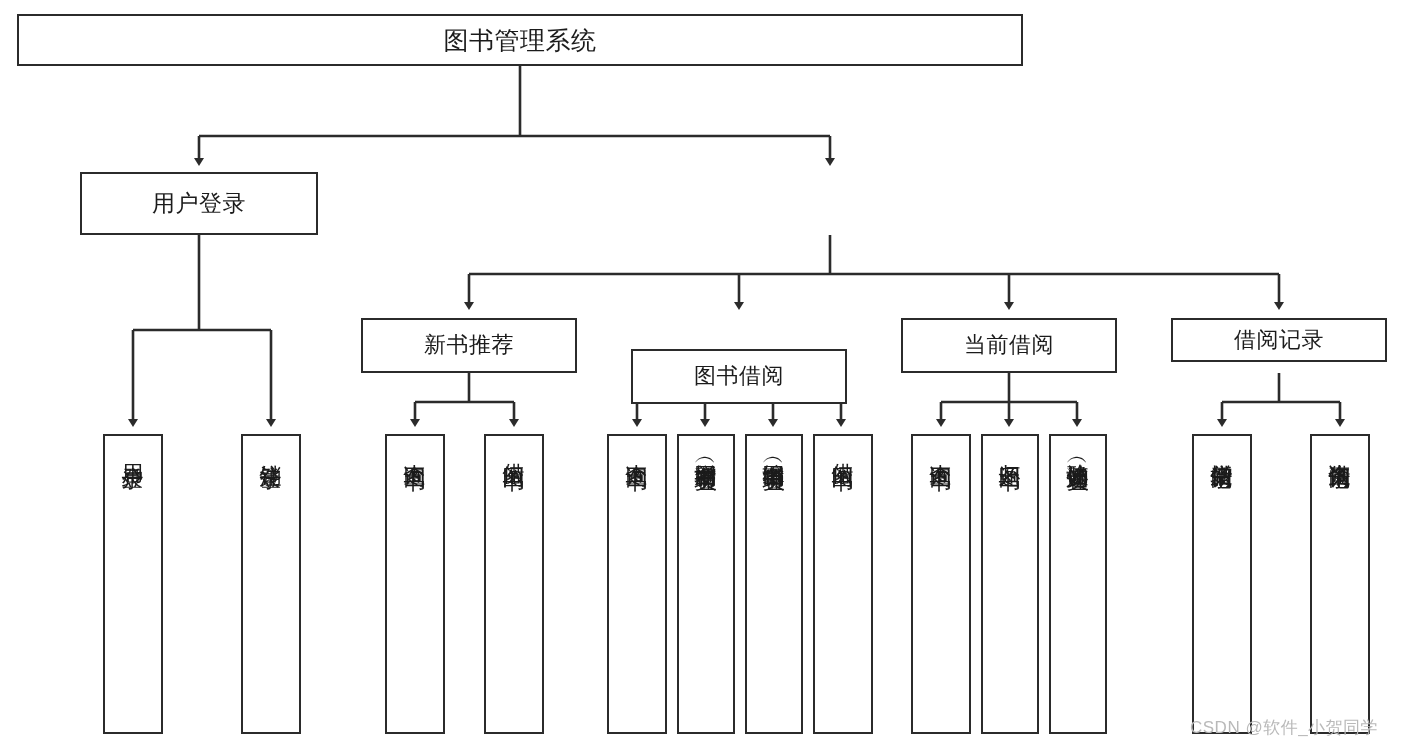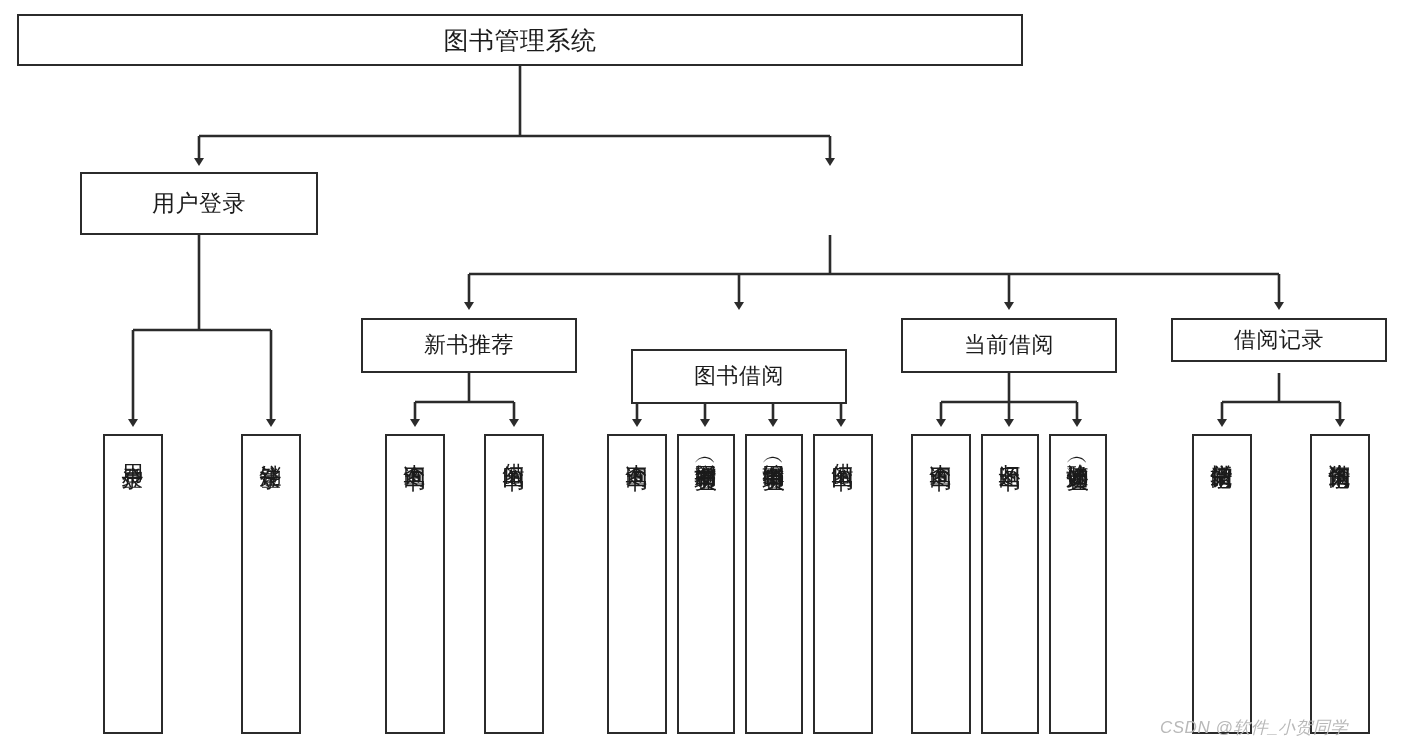--- a/index.html
+++ b/index.html
@@ -206,15 +206,15 @@
   </div>
 
   <div class="node leaf tall" style="left:1192px; top:434px; width:60px; height:300px;">
     <span class="label">新增借阅记录</span>
   </div>
 
   <div class="node leaf tall" style="left:1310px; top:434px; width:60px; height:300px;">
     <span class="label">查询借阅记录</span>
   </div>
 
-  <div class="watermark" style="left:1160px; top:716px;font-style:italic;">CSDN @软件_小贺同学</div>
+  <div class="watermark" style="left:1190px; top:716px;">CSDN @软件_小贺同学</div>
 
 </div>
 
 </body></html>

